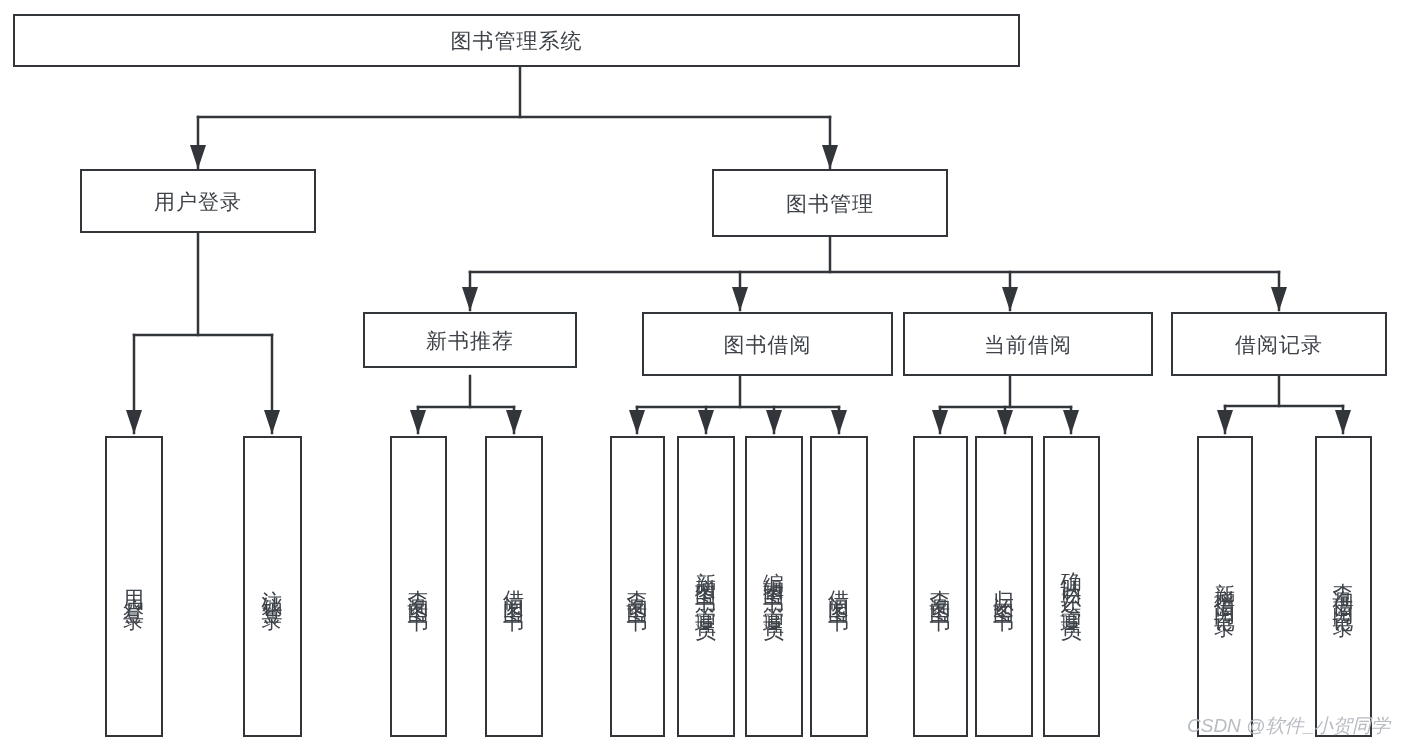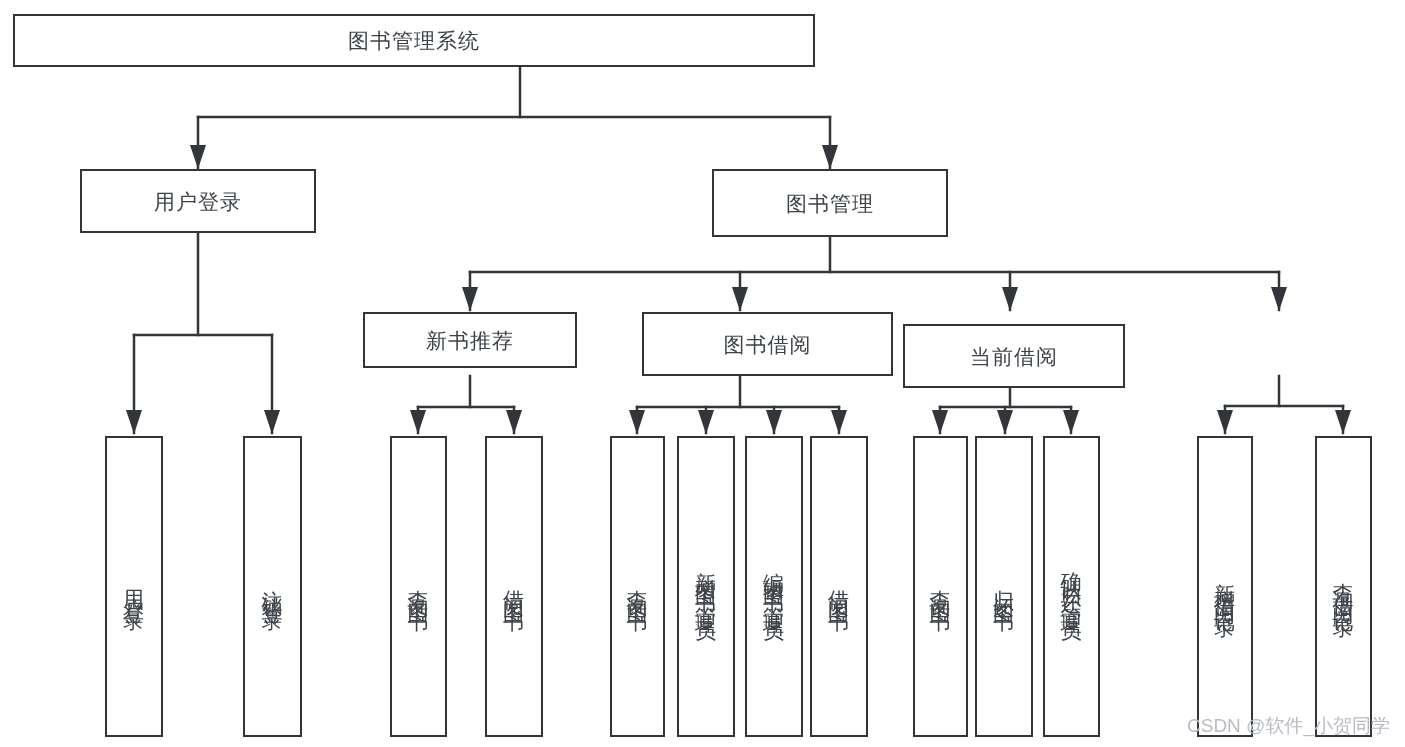--- a/index.html
+++ b/index.html
@@ -30,20 +30,21 @@
     letter-spacing:7px;
     white-space:nowrap;
   }
   .watermark{
     position:absolute;
     left:1187px;top:713px;
     color:var(--watermark,#b8bbc2);
     font-size:19px;
     white-space:nowrap;
     z-index:5;
+    font-style:italic;
   }
 </style>
 </head>
 <body>
 
 <div class="stage">
 
   <svg width="1405" height="747" viewBox="0 0 1405 747" aria-hidden="true">
     <defs>
       <marker id="arrow" markerUnits="userSpaceOnUse" markerWidth="24" markerHeight="16" refX="23" refY="8" orient="auto">
@@ -87,39 +88,42 @@
       <path d="M1005 407 V433" marker-end="url(#arrow)"></path>
       <path d="M1071 407 V433" marker-end="url(#arrow)"></path>
 
       <path d="M1279 376 V406"></path>
       <path d="M1225 406 H1343"></path>
       <path d="M1225 406 V433" marker-end="url(#arrow)"></path>
       <path d="M1343 406 V433" marker-end="url(#arrow)"></path>
     </g>
   </svg>
 
-  <div class="node h" style="left:13px;top:14px;width:802px;height:53px">
+  <div class="node h" style="left:13px;top:14px;width:1007px;height:53px">
     <span>图书管理系统</span>
   </div>
 
   <div class="node h" style="left:80px;top:169px;width:236px;height:64px">
     <span>用户登录</span>
   </div>
   <div class="node h" style="left:712px;top:169px;width:236px;height:68px">
     <span>图书管理</span>
   </div>
 
   <div class="node h" style="left:363px;top:312px;width:214px;height:56px">
     <span>新书推荐</span>
   </div>
   <div class="node h" style="left:642px;top:312px;width:251px;height:64px">
     <span>图书借阅</span>
   </div>
-  <div class="node h" style="left:903px;top:324px;width:222px;height:64px">
+  <div class="node h" style="left:903px;top:312px;width:250px;height:64px">
     <span>当前借阅</span>
+  </div>
+  <div class="node h" style="left:1171px;top:312px;width:216px;height:64px">
+    <span>借阅记录</span>
   </div>
 
   <div class="node v" style="left:105px;top:436px;width:58px;height:301px">
     <span>用户登录</span>
   </div>
   <div class="node v" style="left:243px;top:436px;width:59px;height:301px">
     <span>注销登录</span>
   </div>
 
   <div class="node v" style="left:390px;top:436px;width:57px;height:301px">

